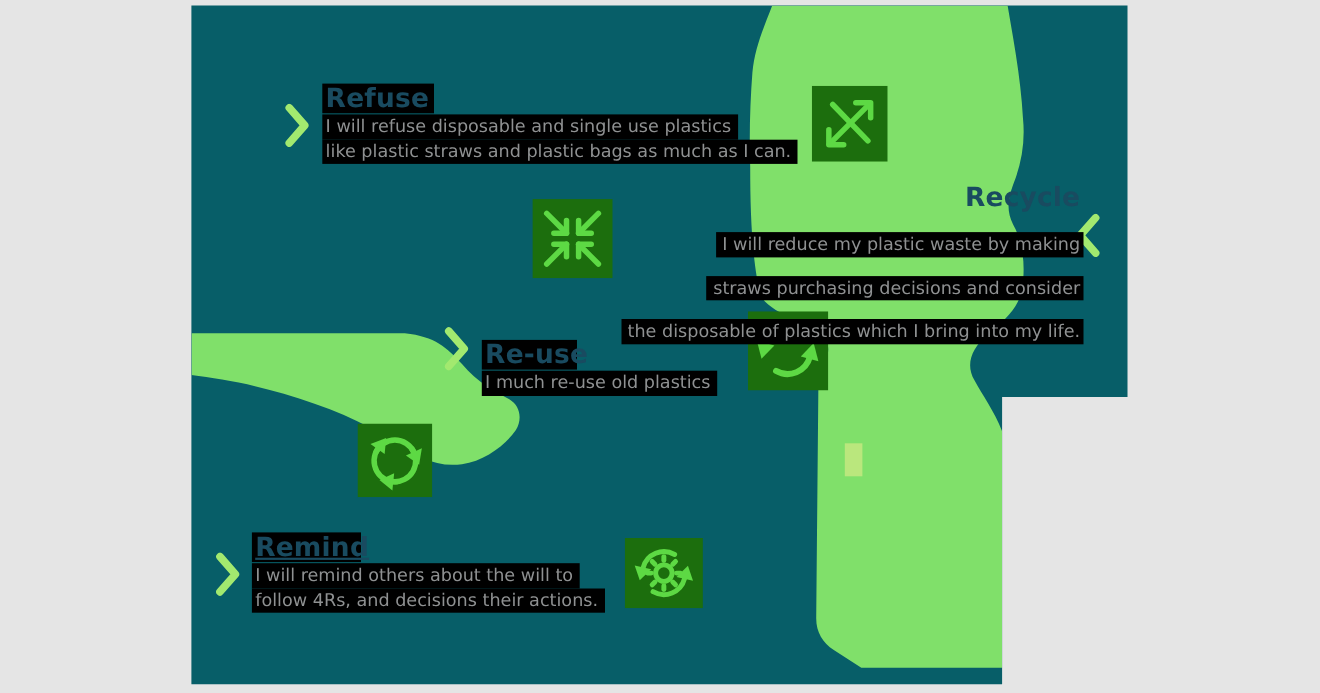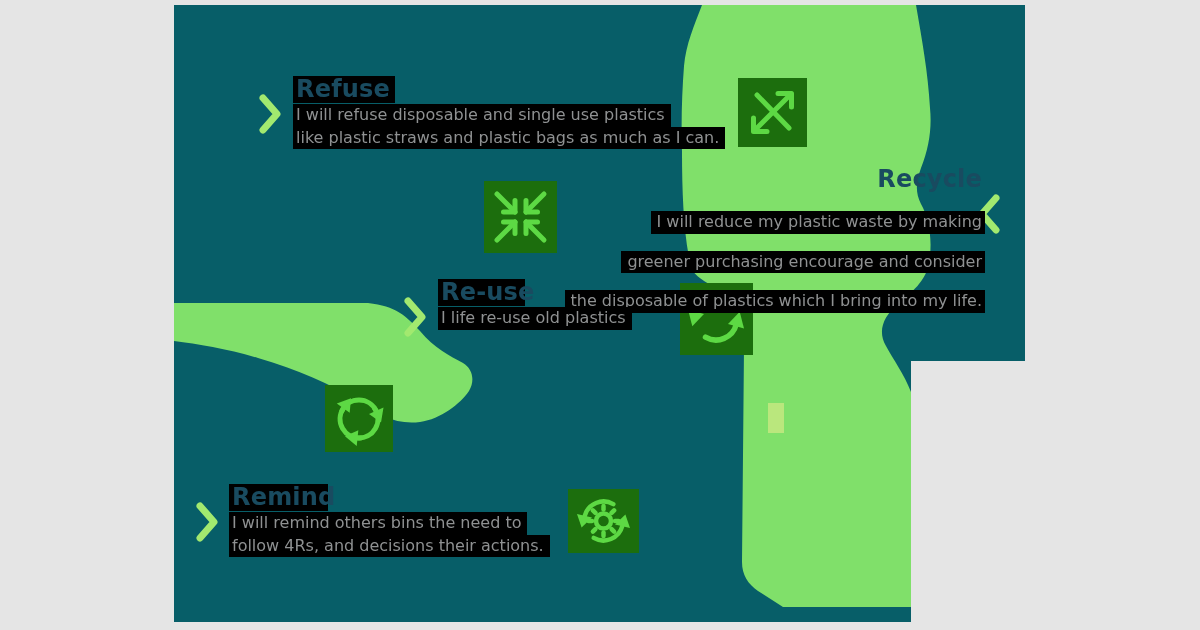--- a/index.html
+++ b/index.html
@@ -21,23 +21,23 @@
   .row{display:block;}
   .line{
     display:inline-block;background:var(--highlight);color:var(--body-text);
     padding:0 6px 1px 3px;white-space:nowrap;
   }
   .alignR{text-align:right;}
   .alignR .line{padding:0 3px 1px 6px;margin-top:17px;}
   
   .sec-refuse .title{background:linear-gradient(90deg,#000 0 96%,transparent 96%);}
   .sec-reduce .title{background:none;padding-right:3px;}
-  .sec-reuse  .title{background:linear-gradient(90deg,#000 0 82%,transparent 82%);}
+  .sec-reuse  .title{background:linear-gradient(90deg,#000 0 82%,transparent 82%);margin-top:30px;}
   .sec-recycle .title{background:linear-gradient(90deg,#000 0 62%,transparent 62%);padding-left:12px;}
-  .sec-remind .title{background:linear-gradient(90deg,#000 0 86%,transparent 86%);}
+  .sec-remind .title{background:linear-gradient(90deg,#000 0 86%,transparent 86%);text-decoration:underline;}
   
   .sec-refuse {left:293px;top:76px;}
   .sec-reduce {right:237px;top:166px;}
   .sec-reuse  {left:438px;top:279px;}
   .sec-recycle{right:442px;top:369px;}
   .sec-remind {left:229px;top:484px;}
   .icon-refuse {left:738px;top:78px;}
   .icon-reduce {left:484px;top:181px;}
   .icon-reuse  {left:680px;top:283px;}
   .icon-recycle{left:325px;top:385px;}
@@ -187,29 +187,29 @@
 
   <div class="sec sec-refuse">
     <div class="title">Refuse</div>
     <div class="row"><span class="line">I will refuse disposable and single use plastics</span></div>
     <div class="row"><span class="line">like plastic straws and plastic bags as much as I can.</span></div>
   </div>
 
   <div class="sec sec-reduce alignR">
     <div class="title">Recycle</div>
     <div class="row"><span class="line">I will reduce my plastic waste by making</span></div>
-    <div class="row"><span class="line">greener purchasing encourage and consider</span></div>
+    <div class="row"><span class="line">straws purchasing decisions and consider</span></div>
     <div class="row"><span class="line">the disposable of plastics which I bring into my life.</span></div>
   </div>
 
   <div class="sec sec-reuse">
     <div class="title">Re-use</div>
-    <div class="row"><span class="line">I life re-use old plastics</span></div>
+    <div class="row"><span class="line">I much re-use old plastics</span></div>
   </div>
 
 
   <div class="sec sec-remind">
     <div class="title">Remind</div>
-    <div class="row"><span class="line">I will remind others bins the need to</span></div>
+    <div class="row"><span class="line">I will remind others about the will to</span></div>
     <div class="row"><span class="line">follow 4Rs, and decisions their actions.</span></div>
   </div>
 
 </div>
 
 </body></html>

